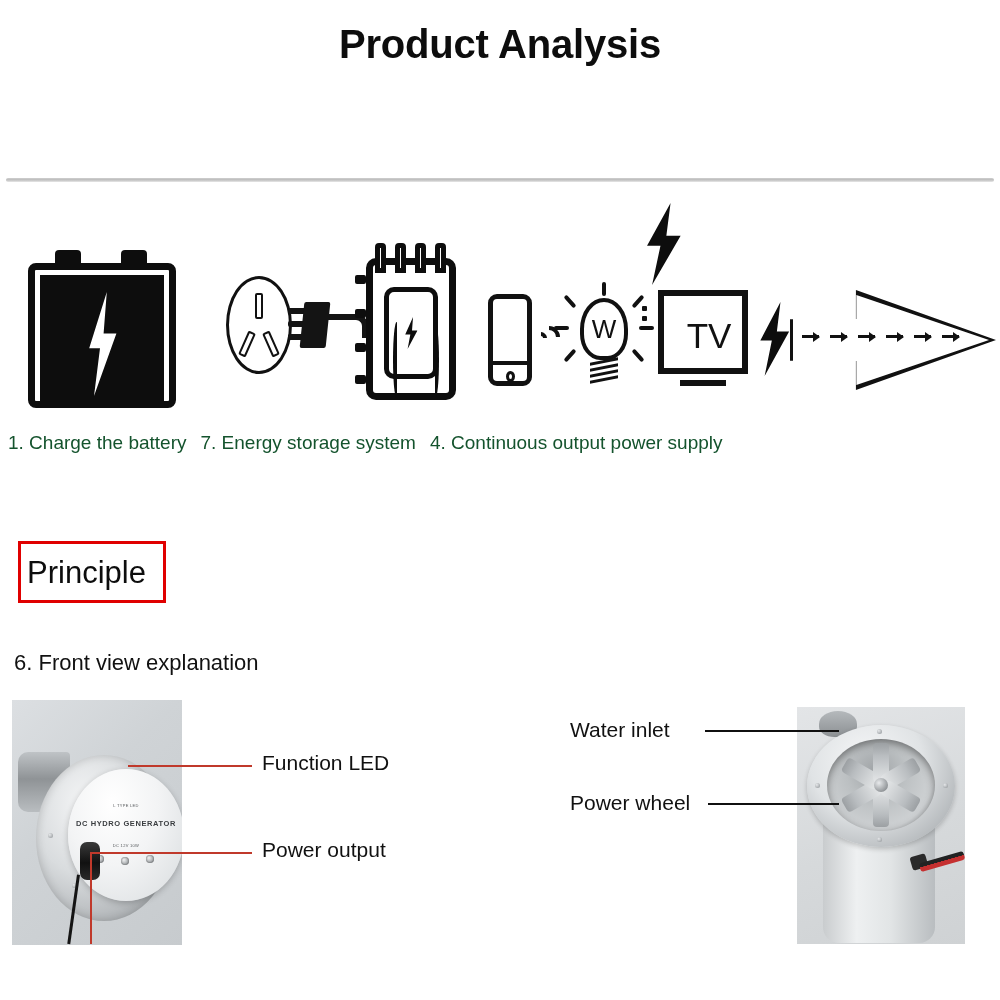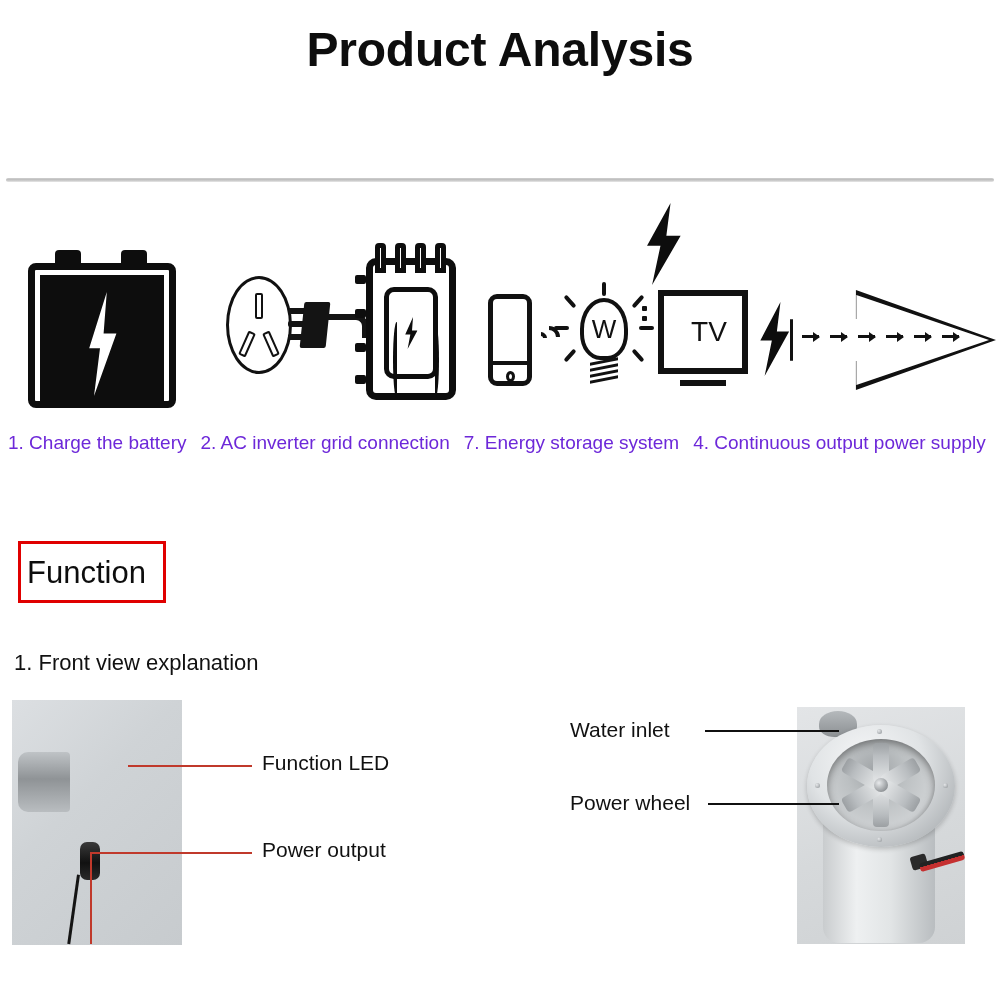--- a/index.html
+++ b/index.html
@@ -9,21 +9,21 @@
     font-family: "Liberation Sans", sans-serif;
     color: #111111;
     overflow: hidden;
   }
   #page { position: relative; width: 1000px; height: 1000px; background:#fff; }
 
   
   #page-title {
     position: absolute; left: 0; top: 22px; width: 1000px;
     text-align: center;
-    font-size: 48px; font-weight: bold; letter-spacing: -0.2px;
+    font-size: 40px; font-weight: bold; letter-spacing: -0.2px;
     color: #0d0d0d;
   }
 
   
   .section-tag {
     position: absolute;
     border: 3px solid #e00000;
     background: #ffffff;
     display: flex; align-items: center; justify-content: flex-start;
     padding-left: 6px;
@@ -117,21 +117,21 @@
     border:4px solid #111; border-radius:50% 50% 42% 42%; background:#fff;
   }
   .bulb-w { position:absolute; left:0; top:14px; width:100%; text-align:center; font-size:26px; font-weight:500; color:#111; line-height:1; }
   .bulb-base { position:absolute; left:38px; top:78px; width:28px; height:24px; background:#fff; }
   .bulb-base i { position:absolute; left:0; width:28px; height:3px; background:#111; transform:skewY(-11deg); }
   .ray { position:absolute; background:#111; border-radius:2px; }
 
   
   #icon-tv { left: 658px; top: 92px; width: 96px; height: 104px; }
   .tv-box { position:absolute; left:0; top:0; width:90px; height:84px; border:6px solid #111; background:#fff; }
-  .tv-text { position:absolute; left:0; top:22px; width:90px; text-align:center; font-size:28px; font-weight:500; color:#111; line-height:1; }
+  .tv-text { position:absolute; left:0; top:22px; width:90px; text-align:center; font-size:35px; font-weight:500; color:#111; line-height:1; }
   .tv-stand { position:absolute; left:22px; top:90px; width:46px; height:6px; background:#111; }
   .tv-tick { position:absolute; left:-16px; width:5px; height:5px; background:#111; border-radius:1px; }
 
   
   #icon-bolt-small {
     position:absolute; left: 642px; top: 5px; width: 42px; height: 82px;
     background:#0d0d0d;
     clip-path: polygon(68% 0%, 12% 52%, 44% 52%, 24% 100%, 92% 40%, 58% 40%);
   }
 
@@ -157,21 +157,21 @@
   .mini-arrow { position:absolute; top:47px; width:17px; height:3px; background:#111; }
   .mini-arrow::after {
     content:""; position:absolute; right:-1px; top:-3.5px;
     border-left:7px solid #111; border-top:5px solid transparent; border-bottom:5px solid transparent;
   }
 
   
   #principle-captions {
     position: absolute; left: 8px; top: 432px; width: 992px;
     display: flex; align-items: baseline;
-    font-size: 19px; color: #6d28d9;
+    font-size: 19px; color: #14532d;
     white-space: nowrap;
   }
   #principle-captions .cap { margin-right: 14px; }
   #principle-captions .cap:last-child { margin-right: 0; }
 
   
   #fn1-title {
     position:absolute; left:14px; top:650px; font-size:22px; color:#111;
   }
   #fn2-title {
@@ -381,34 +381,47 @@
       <div class="mini-arrow" style="left:40px;"></div>
       <div class="mini-arrow" style="left:68px;"></div>
       <div class="mini-arrow" style="left:96px;"></div>
       <div class="mini-arrow" style="left:124px;"></div>
       <div class="mini-arrow" style="left:152px;"></div>
     </div>
   </div>
 
   <div id="principle-captions">
     <span class="cap">1. Charge the battery</span>
-    <span class="cap">2. AC inverter grid connection</span>
     <span class="cap">7. Energy storage system</span>
     <span class="cap">4. Continuous output power supply</span>
   </div>
 
   <div class="section-tag" id="tag-function">
-    <span>Function</span>
+    <span>Principle</span>
   </div>
 
-  <div id="fn1-title">1. Front view explanation</div>
+  <div id="fn1-title">6. Front view explanation</div>
 
 
   <div id="photo-left">
     <div class="gen-barrel"></div>
+    <div class="gen-rim">
+      <div class="gen-hole" style="left:12px;top:78px;"></div>
+      <div class="gen-hole" style="left:36px;top:128px;"></div>
+      <div class="gen-hole" style="left:96px;top:140px;"></div>
+      <div class="gen-hole" style="left:124px;top:88px;"></div>
+      <div class="gen-face">
+        <div class="gen-micro m1">L  TYPE LED</div>
+        <div class="gen-brand">DC HYDRO GENERATOR</div>
+        <div class="gen-micro m2">DC 12V 10W</div>
+        <div class="gen-screw" style="left:28px;top:86px;"></div>
+        <div class="gen-screw" style="left:53px;top:88px;"></div>
+        <div class="gen-screw" style="left:78px;top:86px;"></div>
+      </div>
+    </div>
     <div class="gen-cap"></div>
     <div class="gen-wire"></div>
   </div>
 
   <div class="callout-line red" style="left:128px; top:765px; width:124px;"></div>
   <div class="callout-label" style="left:262px; top:751px;">Function LED</div>
 
   <div class="callout-line red" style="left:92px; top:852px; width:160px;"></div>
   <div class="callout-line red" style="left:90px; top:852px; width:2px; height:92px;"></div>
   <div class="callout-label" style="left:262px; top:838px;">Power output</div>

